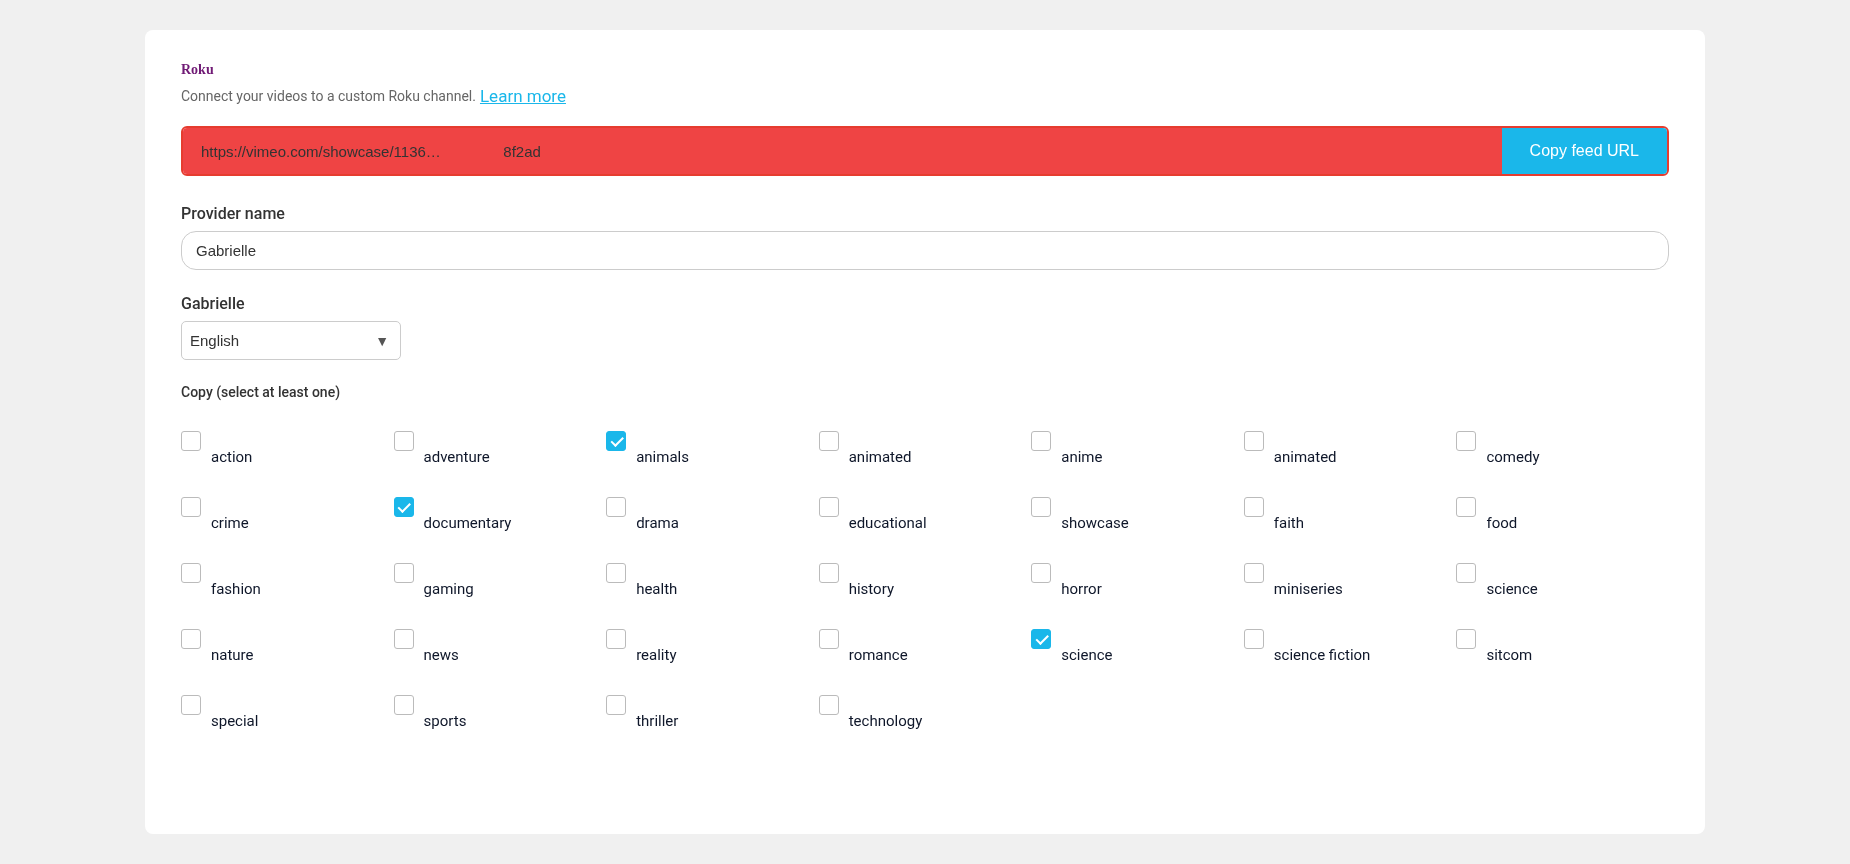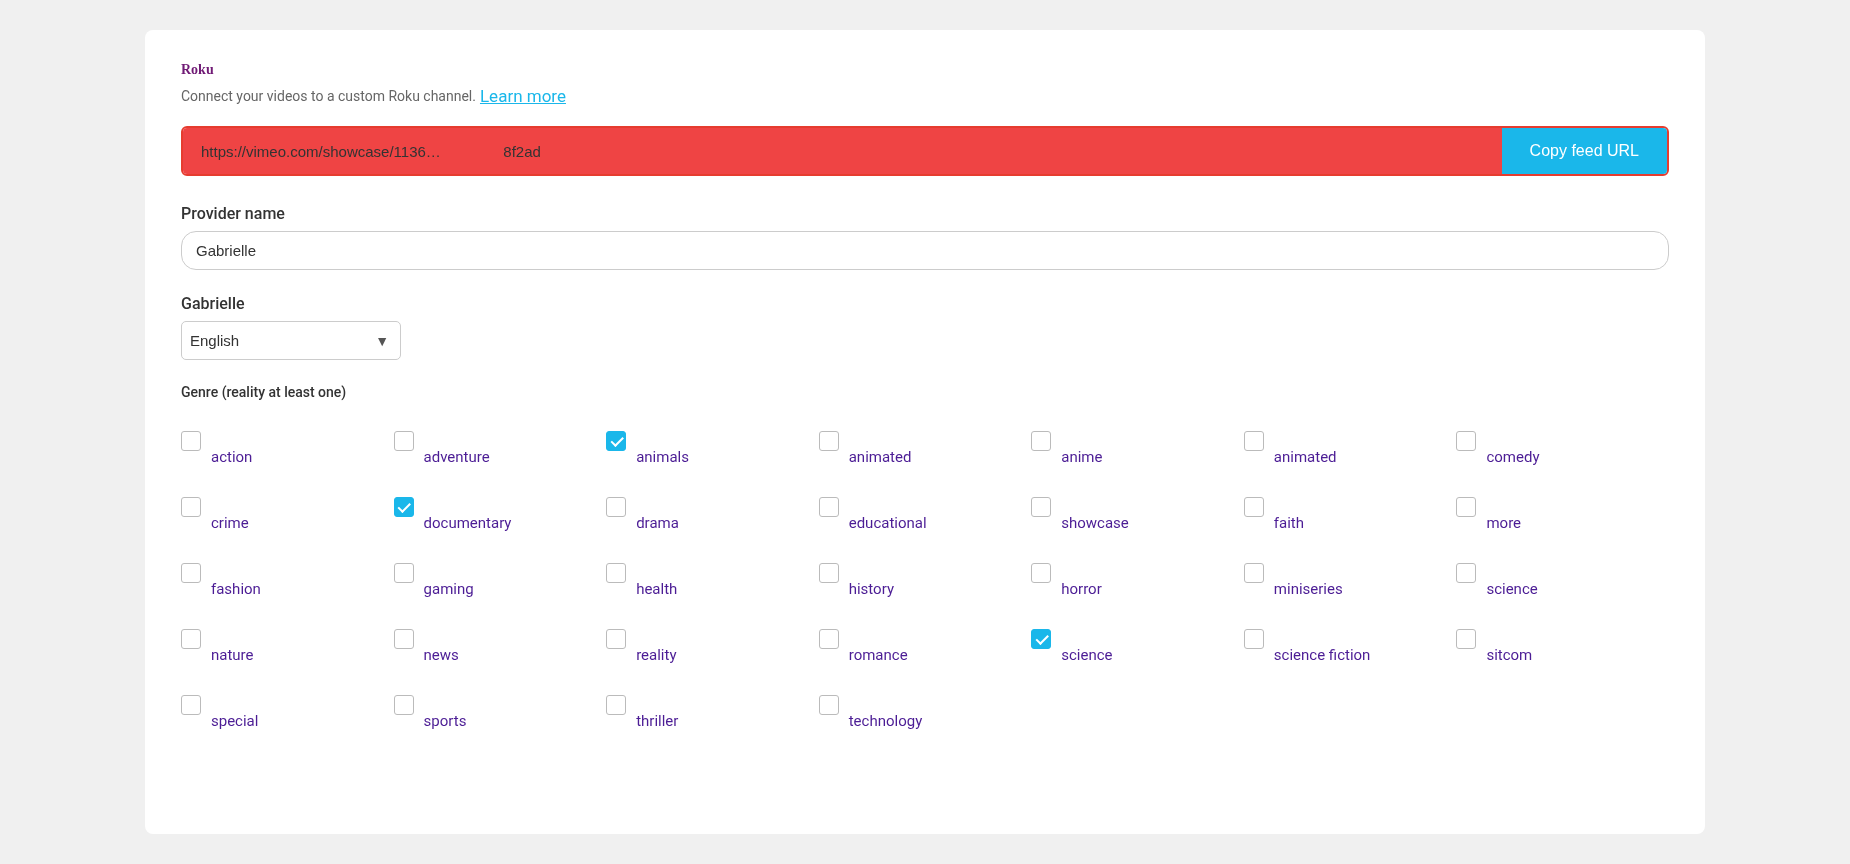--- a/index.html
+++ b/index.html
@@ -184,21 +184,21 @@
       width: 5px;
       height: 10px;
       border: 2px solid #fff;
       border-top: none;
       border-left: none;
       transform: rotate(45deg) translateY(-1px);
     }
 
     .genre-name {
       font-size: 15px;
-      color: #4c1d95;
+      color: #0f172a;
       white-space: nowrap;
       margin-top: 32px;
     }
   </style>
 </head>
 <body>
 
 <div class="page-container">
 
   <div class="page-title">Roku</div>
@@ -221,21 +221,21 @@
   <div class="field-section">
     <label class="field-label">Gabrielle</label>
     <div class="select-wrapper">
       <select class="language-select">
       <option value="English">English</option><option value="Spanish">Spanish</option><option value="French">French</option><option value="German">German</option><option value="Portuguese">Portuguese</option><option value="Italian">Italian</option><option value="Japanese">Japanese</option><option value="Chinese">Chinese</option></select>
       <span class="select-chevron">▼</span>
     </div>
   </div>
 
   <div class="genre-section">
-    <span class="genre-label">Genre (reality at least one)</span>
+    <span class="genre-label">Copy (select at least one)</span>
     <div class="genre-grid" id="genre-grid">
     <div class="genre-item">
           <div class="genre-checkbox"></div>
           <span class="genre-name">action</span>
         </div>
         <div class="genre-item">
           <div class="genre-checkbox"></div>
           <span class="genre-name">adventure</span>
         </div>
         <div class="genre-item">
@@ -277,21 +277,21 @@
         <div class="genre-item">
           <div class="genre-checkbox"></div>
           <span class="genre-name">showcase</span>
         </div>
         <div class="genre-item">
           <div class="genre-checkbox"></div>
           <span class="genre-name">faith</span>
         </div>
         <div class="genre-item">
           <div class="genre-checkbox"></div>
-          <span class="genre-name">more</span>
+          <span class="genre-name">food</span>
         </div>
         <div class="genre-item">
           <div class="genre-checkbox"></div>
           <span class="genre-name">fashion</span>
         </div>
         <div class="genre-item">
           <div class="genre-checkbox"></div>
           <span class="genre-name">gaming</span>
         </div>
         <div class="genre-item">

